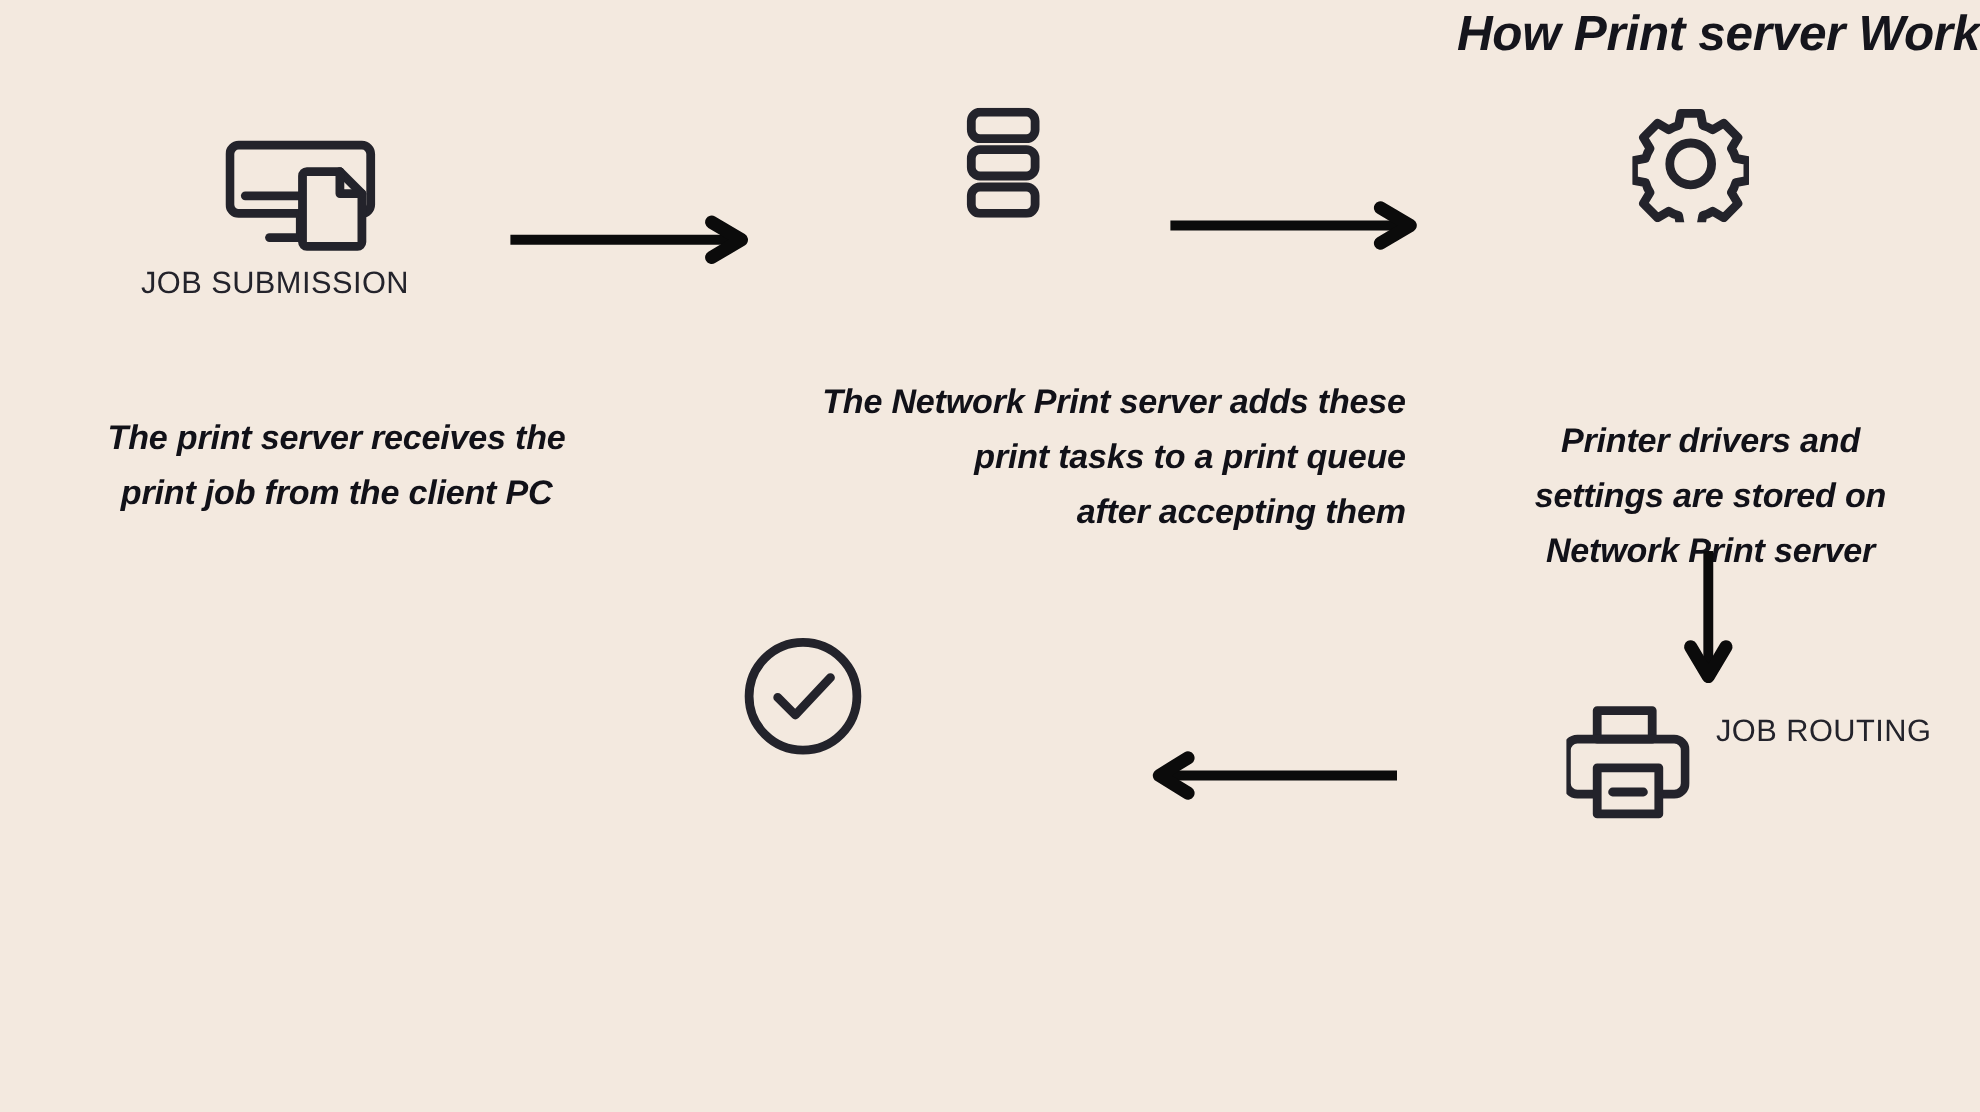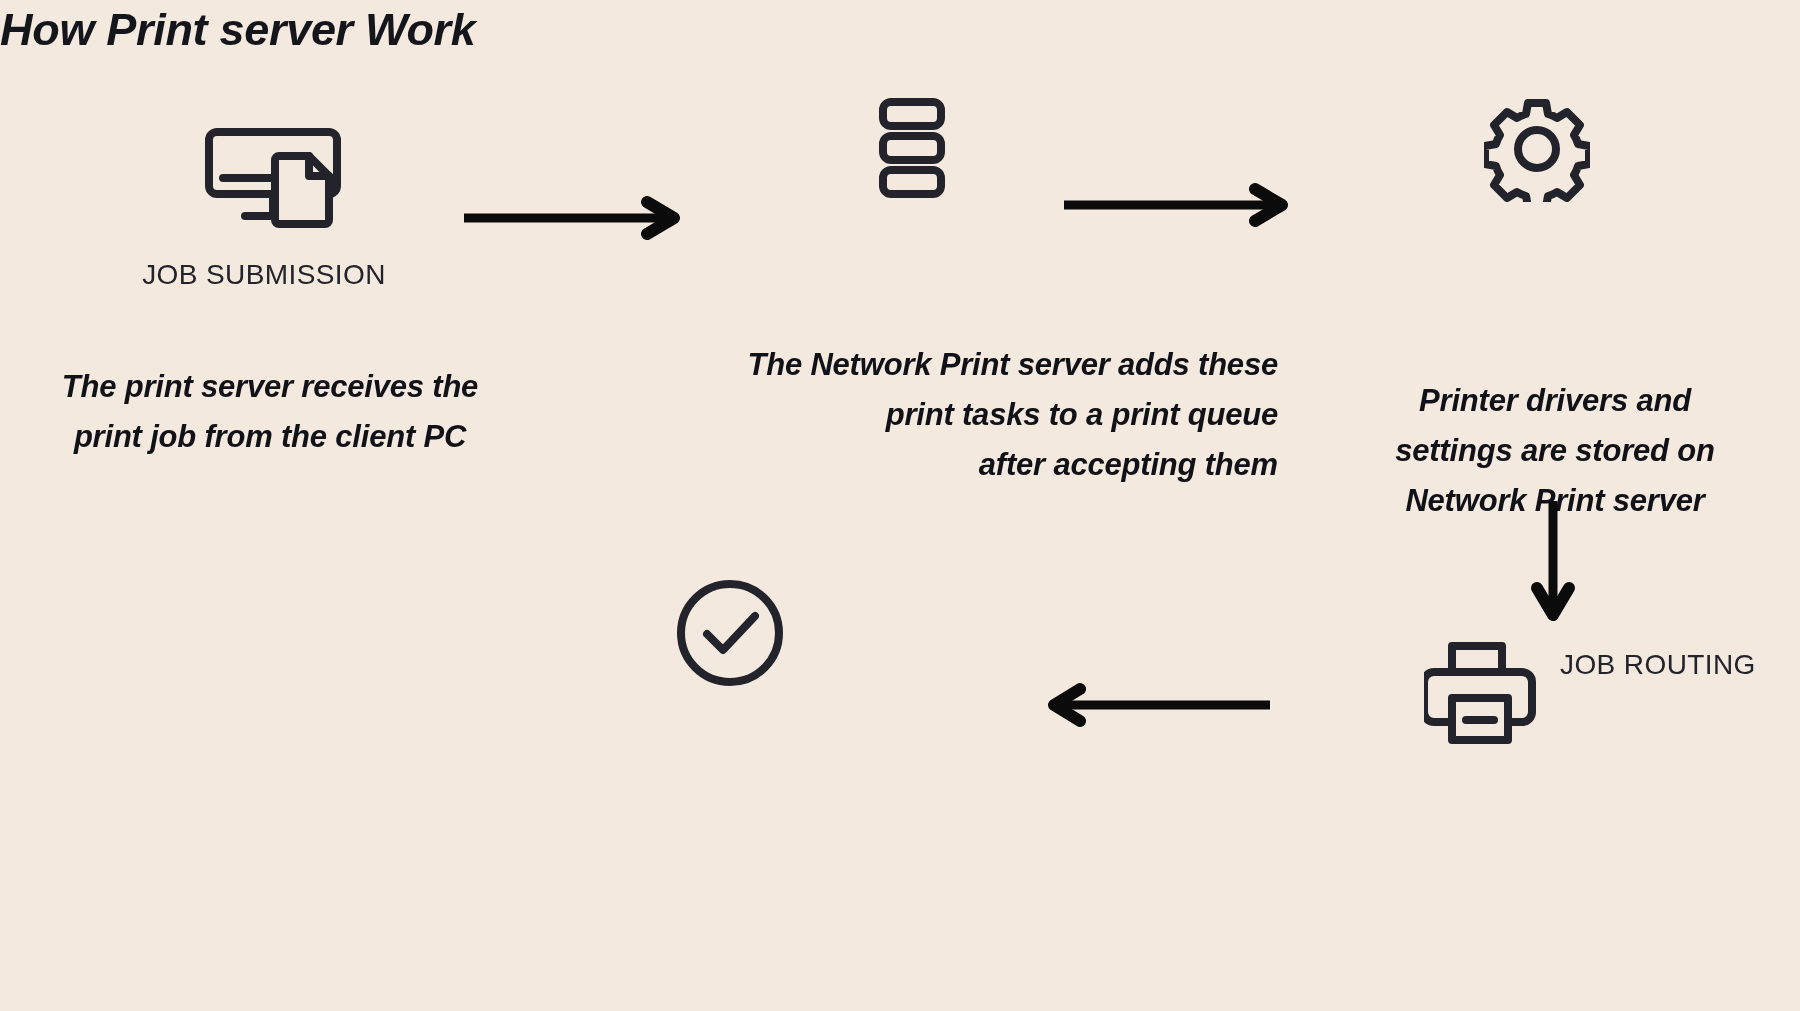--- a/index.html
+++ b/index.html
@@ -20,21 +20,21 @@
     height: 1011px;
     background: #f3e9df;
   }
   .abs { position: absolute; }
 
   
   #title {
     top: 2px;
     left: 0;
     width: 1800px;
-    text-align: left;
+    text-align: right;
     font-size: 45px;
     font-weight: bold;
     font-style: italic;
     color: #15151c;
     letter-spacing: -0.3px;
     line-height: 56px;
   }
 
   
   .node-label {
@@ -78,23 +78,23 @@
 
       <path d="M68 74 v18"></path>
       <path d="M40 96 h56"></path>
 
       <path d="M18 58 h60"></path>
 
       <path d="M74 36 h30 l20 20 v44 a4 4 0 0 1 -4 4 h-46 a4 4 0 0 1 -4 -4 v-60 a4 4 0 0 1 4 -4 z" fill="#f3e9df"></path>
       <path d="M104 36 v20 h20"></path>
     </svg>
   </div>
-  <div class="abs node-label" style="left:124px; top:240px; width:280px;margin-top:18px;">JOB
+  <div class="abs node-label" style="left:110px; top:240px; width:280px;">JOB
 SUBMISSION</div>
-  <div class="abs desc" style="left:0px; top:362px; width:540px;">The print server receives the
+  <div class="abs desc" style="left:0px; top:373px; width:540px;padding-left:36px;">The print server receives the
 print job from the client PC</div>
 
   <div class="abs arrow" style="left:462px; top:195px;">
     <svg width="230" height="46" viewBox="0 0 230 46" fill="none" stroke="#0b0b0b" stroke-width="9" stroke-linecap="butt" stroke-linejoin="miter">
       <path d="M2 23 H205"></path>
       <path d="M185 7 L212 23 L185 39" stroke-width="12" stroke-linecap="round" stroke-linejoin="round"></path>
     </svg>
   </div>
 
   <div class="abs icon" style="left:878px; top:98px;">

